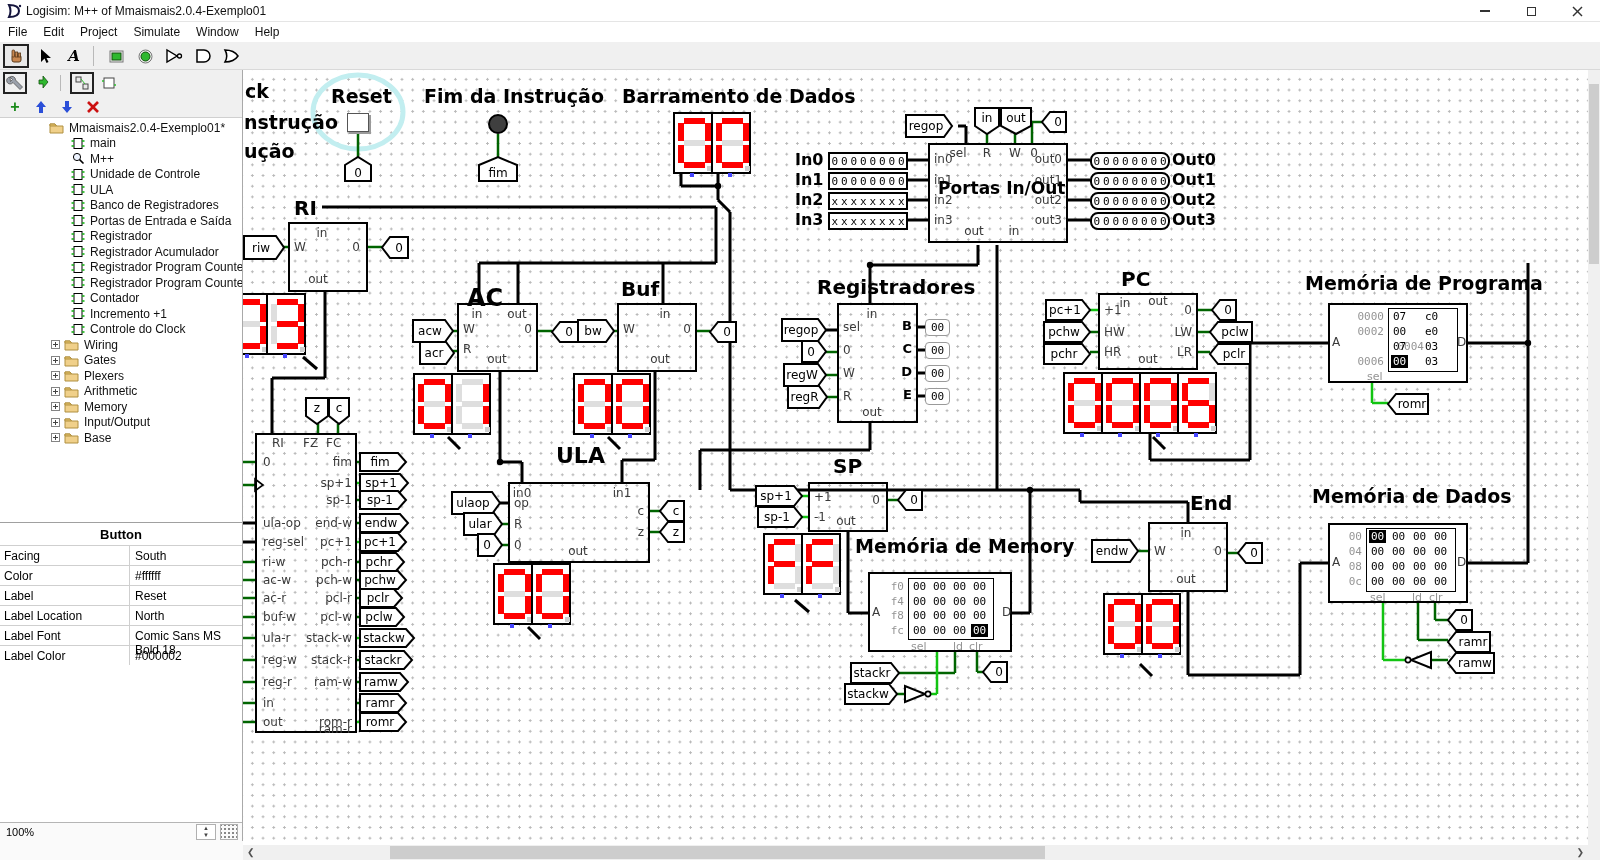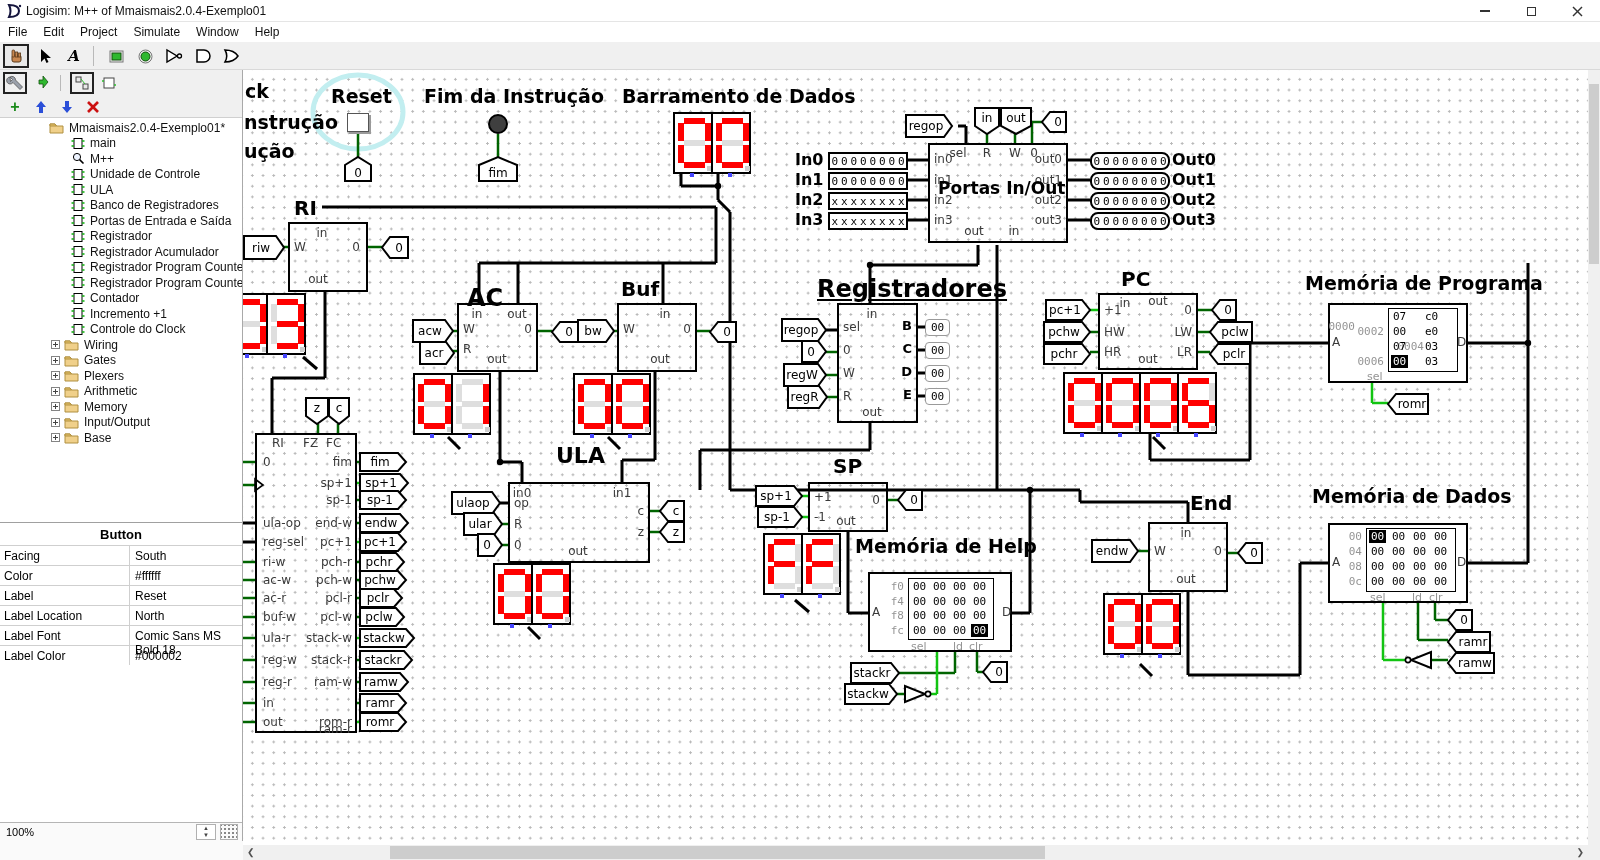--- a/index.html
+++ b/index.html
@@ -791,26 +791,26 @@
       </svg></div>
     <div class="clabel" style="position: absolute; left: 2px; top: 10px; font-size: 19px;">ck</div>
     <div class="clabel" style="position: absolute; left: 1px; top: 41px; font-size: 19px;">nstrução</div>
     <div class="clabel" style="position: absolute; left: 1px; top: 70px; font-size: 19px;">ução</div>
     <div class="clabel" style="position: absolute; left: 88px; top: 15px; font-size: 19px;">Reset</div>
     <div class="clabel" style="position: absolute; left: 181px; top: 15px; font-size: 19px;">Fim da Instrução</div>
     <div class="clabel" style="position: absolute; left: 379px; top: 15px; font-size: 19px;">Barramento de Dados</div>
     <div class="clabel" style="position: absolute; left: 51px; top: 126px; font-size: 20px;">RI</div>
     <div class="clabel" style="position: absolute; left: 224px; top: 214px; font-size: 24px;">AC</div>
     <div class="clabel" style="position: absolute; left: 378px; top: 207px; font-size: 20px;">Buf</div>
-    <div class="clabel" style="position: absolute; left: 574px; top: 205px; font-size: 24px; text-decoration: underline;">Registradores</div>
+    <div class="clabel" style="position: absolute; left: 574px; top: 205px; font-size: 20px;">Registradores</div>
     <div class="clabel" style="position: absolute; left: 878px; top: 197px; font-size: 20px;">PC</div>
     <div class="clabel" style="position: absolute; left: 1062px; top: 202px; font-size: 19px;">Memória de Programa</div>
     <div class="clabel" style="position: absolute; left: 313px; top: 373px; font-size: 22px;">ULA</div>
     <div class="clabel" style="position: absolute; left: 590px; top: 384px; font-size: 20px;">SP</div>
-    <div class="clabel" style="position: absolute; left: 612px; top: 465px; font-size: 19px;">Memória de Help</div>
+    <div class="clabel" style="position: absolute; left: 612px; top: 465px; font-size: 19px;">Memória de Memory</div>
     <div class="clabel" style="position: absolute; left: 947px; top: 421px; font-size: 20px;">End</div>
     <div class="clabel" style="position: absolute; left: 1069px; top: 415px; font-size: 19px;">Memória de Dados</div>
     <div class="clabel" style="position: absolute; left: 552px; top: 80px; font-size: 16px;">In0</div>
     <div class="clabel" style="position: absolute; left: 552px; top: 100px; font-size: 16px;">In1</div>
     <div class="clabel" style="position: absolute; left: 552px; top: 120px; font-size: 16px;">In2</div>
     <div class="clabel" style="position: absolute; left: 552px; top: 140px; font-size: 16px;">In3</div>
     <div class="clabel" style="position: absolute; left: 929px; top: 80px; font-size: 16px;">Out0</div>
     <div class="clabel" style="position: absolute; left: 929px; top: 100px; font-size: 16px;">Out1</div>
     <div class="clabel" style="position: absolute; left: 929px; top: 120px; font-size: 16px;">Out2</div>
     <div class="clabel" style="position: absolute; left: 929px; top: 140px; font-size: 16px;">Out3</div>
@@ -1210,21 +1210,21 @@
       <span>0</span>
       <span>0</span>
       <span>0</span>
       <span>0</span>
       <span>0</span>
     </div>
     <div class="membox" style="position: absolute; left: 1085px; top: 233px; width: 140px; height: 80px;"></div>
     <div class="memad" style="position: absolute; left: 1089px; top: 265px;">A</div>
     <div class="memad" style="position: absolute; left: 1214px; top: 265px;">D</div>
     <div class="memtable" style="position: absolute; left: 1145px; top: 238px; width: 70px; height: 64px;"></div>
-    <div class="memaddr" style="position: absolute; left: 1112px; top: 240px; margin-top: 10px;">0000</div>
+    <div class="memaddr" style="position: absolute; left: 1141px; top: 240px;">0000</div>
     <div class="memaddr" style="position: absolute; left: 1141px; top: 255px;">0002</div>
     <div class="memaddr" style="position: absolute; left: 1141px; top: 270px; margin-left: 40px;">0004</div>
     <div class="memaddr" style="position: absolute; left: 1141px; top: 285px;">0006</div>
     <div class="memcell" style="position: absolute; left: 1148px; top: 240px;">07</div>
     <div class="memcell" style="position: absolute; left: 1180px; top: 240px;">c0</div>
     <div class="memcell" style="position: absolute; left: 1148px; top: 255px;">00</div>
     <div class="memcell" style="position: absolute; left: 1180px; top: 255px;">e0</div>
     <div class="memcell" style="position: absolute; left: 1148px; top: 270px;">07</div>
     <div class="memcell" style="position: absolute; left: 1180px; top: 270px;">03</div>
     <div class="memcell hl" style="position: absolute; left: 1148px; top: 285px;">00</div>

